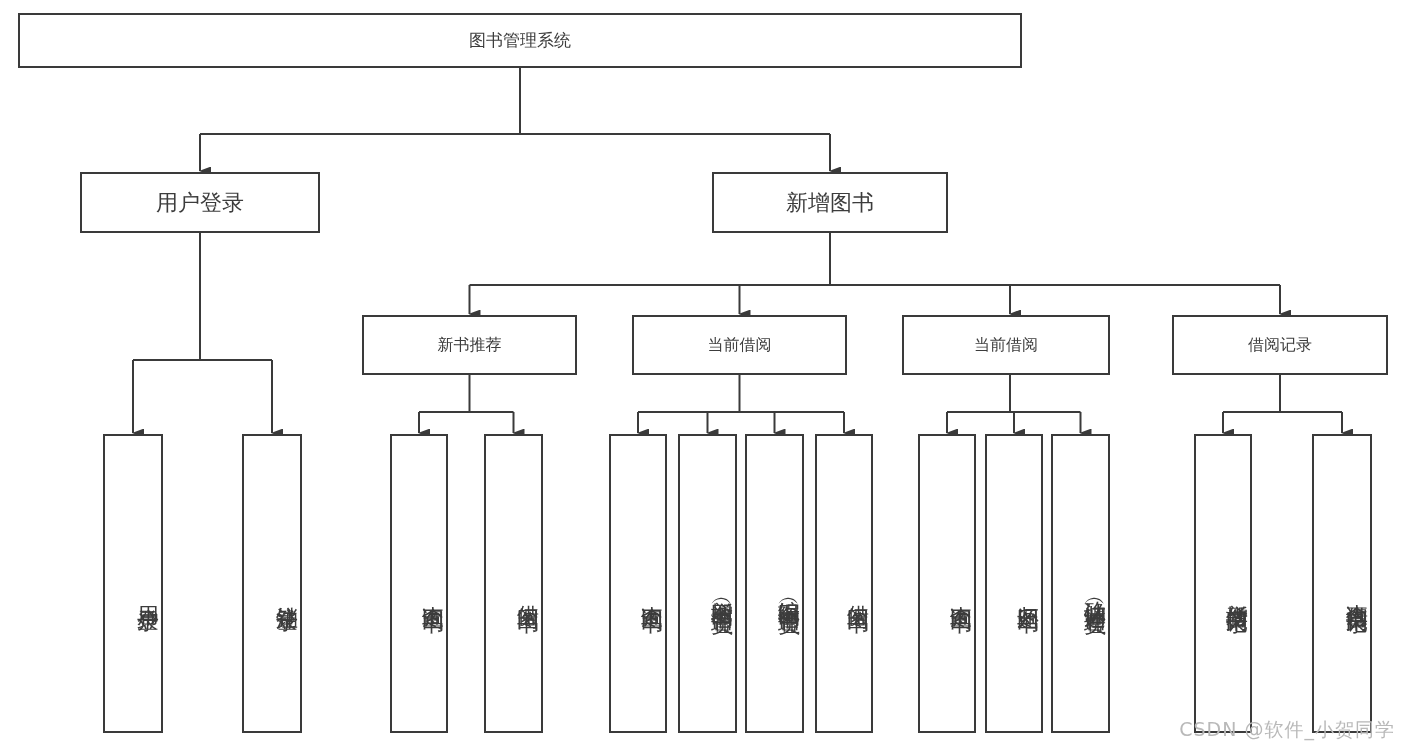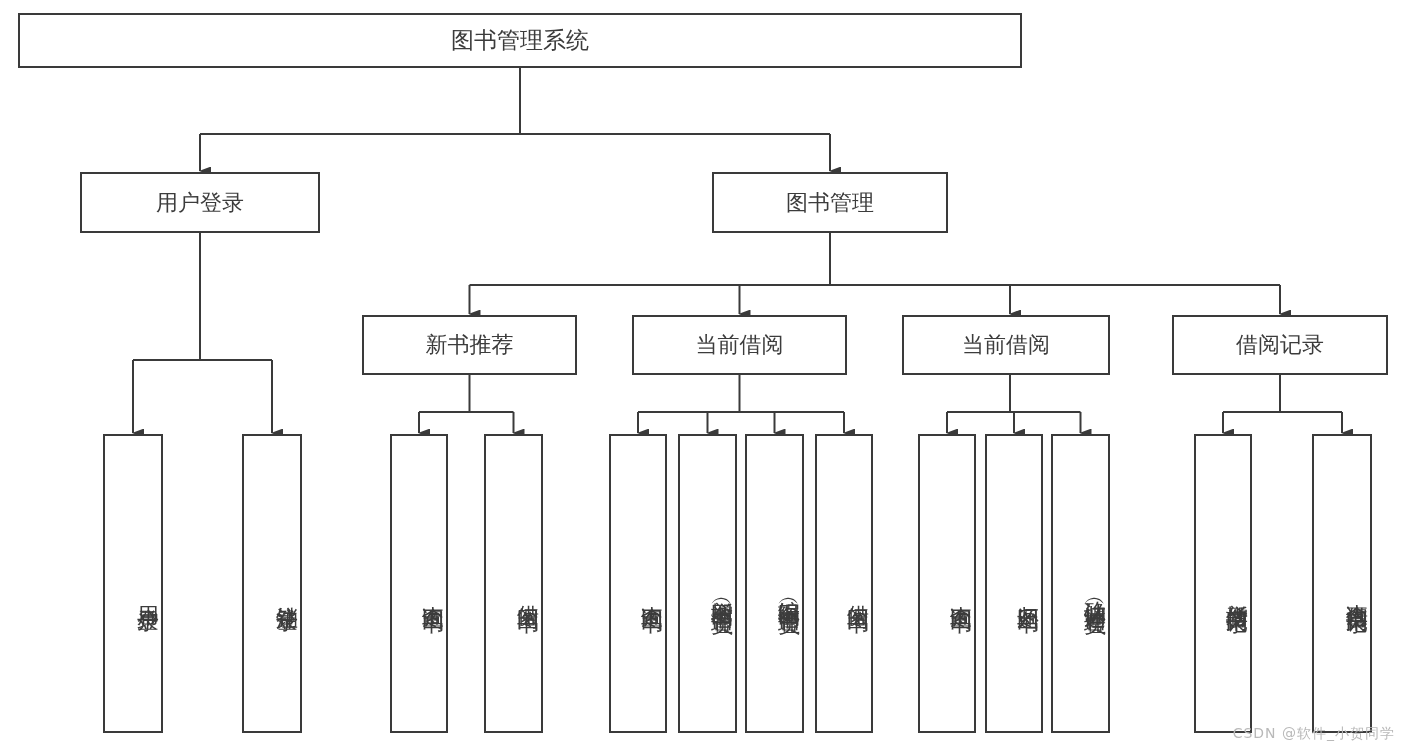--- a/index.html
+++ b/index.html
@@ -31,47 +31,47 @@
     background: #ffffff;
     border: 2px solid #3a3a3a;
     display: flex;
     align-items: center;
     justify-content: center;
     color: #3c3c3c;
     line-height: 1.18;
     z-index: 2;
   }
   .node.root {
-    font-size: 23px;
+    font-size: 17px;
   }
   .node.level2 {
     font-size: 22px;
   }
   .node.level3 {
-    font-size: 22px;
+    font-size: 16px;
   }
   .node.leaf {
     font-size: 22px;
     writing-mode: vertical-rl;
     text-orientation: upright;
     align-items: flex-start;
     justify-content: center;
     padding-top: 16px;
     letter-spacing: 2px;
   }
   .node.leaf .vlabel {
     writing-mode: vertical-rl;
     text-orientation: upright;
     white-space: nowrap;
   }
   .watermark {
     position: absolute;
     right: 10px;
     bottom: 4px;
-    font-size: 14px;
+    font-size: 19px;
     color: #b9b9b9;
     letter-spacing: 1px;
     z-index: 5;
     white-space: nowrap;
   }
 </style>
 </head>
 <body>
 
 <div id="diagram-root">
@@ -115,21 +115,21 @@
         <path d="M 1280 375 L 1280 412"></path>
         <path d="M 1223 412 L 1342 412"></path>
         <path d="M 1223 412 L 1223 433" marker-end="url(#arrowhead)"></path>
         <path d="M 1342 412 L 1342 433" marker-end="url(#arrowhead)"></path>
       </g>
   </svg>
 
   <div class="node root" id="node-root" style="left: 18px; top: 13px; width: 1004px; height: 55px;">图书管理系统</div>
 
   <div class="node level2" id="node-user-login" style="left: 80px; top: 172px; width: 240px; height: 61px;">用户登录</div>
-  <div class="node level2" id="node-book-manage" style="left: 712px; top: 172px; width: 236px; height: 61px;">图书管理</div>
+  <div class="node level2" id="node-book-manage" style="left: 712px; top: 172px; width: 236px; height: 61px;">新增图书</div>
 
   <div class="node level3" id="node-new-book-recommend" style="left: 362px; top: 315px; width: 215px; height: 60px;">新书推荐</div>
   <div class="node level3" id="node-book-borrow" style="left: 632px; top: 315px; width: 215px; height: 60px;">当前借阅</div>
   <div class="node level3" id="node-current-borrow" style="left: 902px; top: 315px; width: 208px; height: 60px;">当前借阅</div>
   <div class="node level3" id="node-borrow-record" style="left: 1172px; top: 315px; width: 216px; height: 60px;">借阅记录</div>
 
   <div class="node leaf" id="node-leaf-user-login" style="left: 103px; top: 434px; width: 60px; height: 299px;">
       <span class="vlabel">用户登录</span>
     </div>
   <div class="node leaf" id="node-leaf-logout-login" style="left: 242px; top: 434px; width: 60px; height: 299px;">

